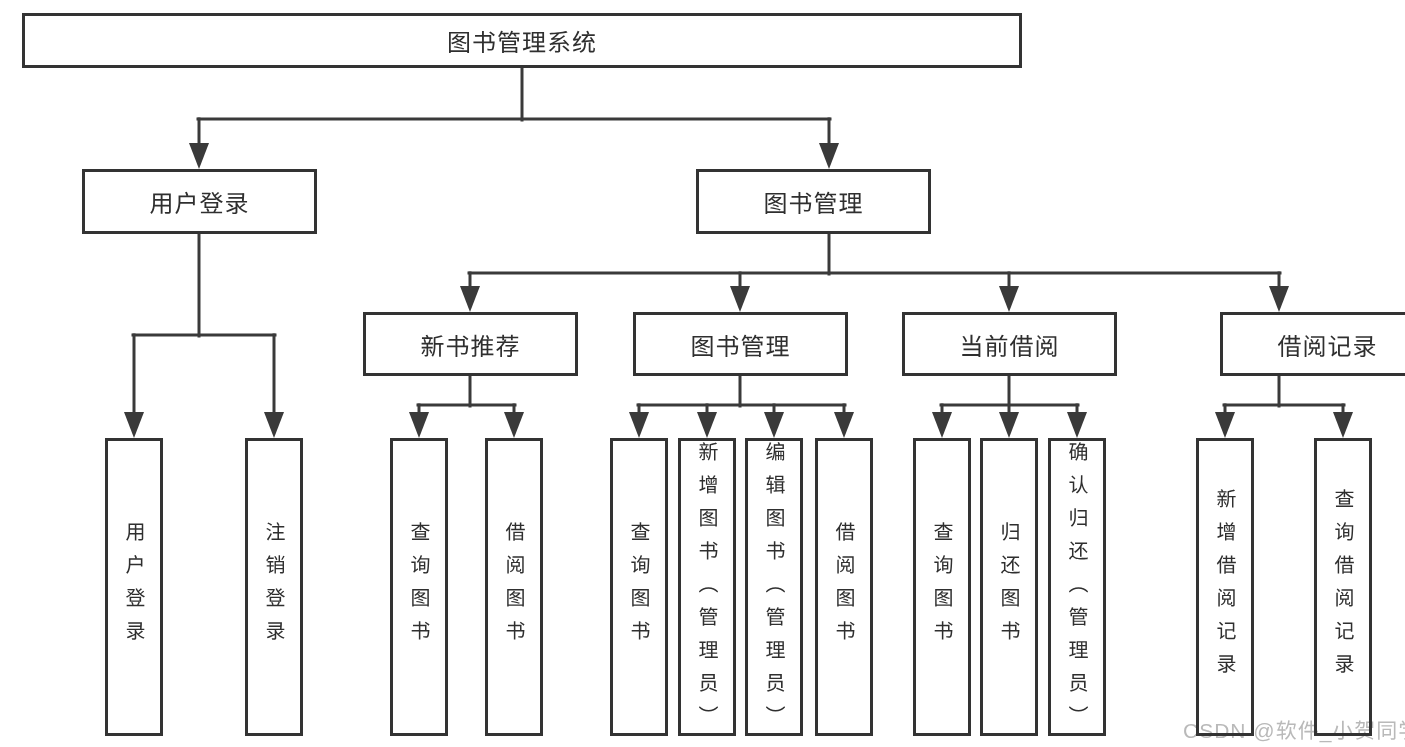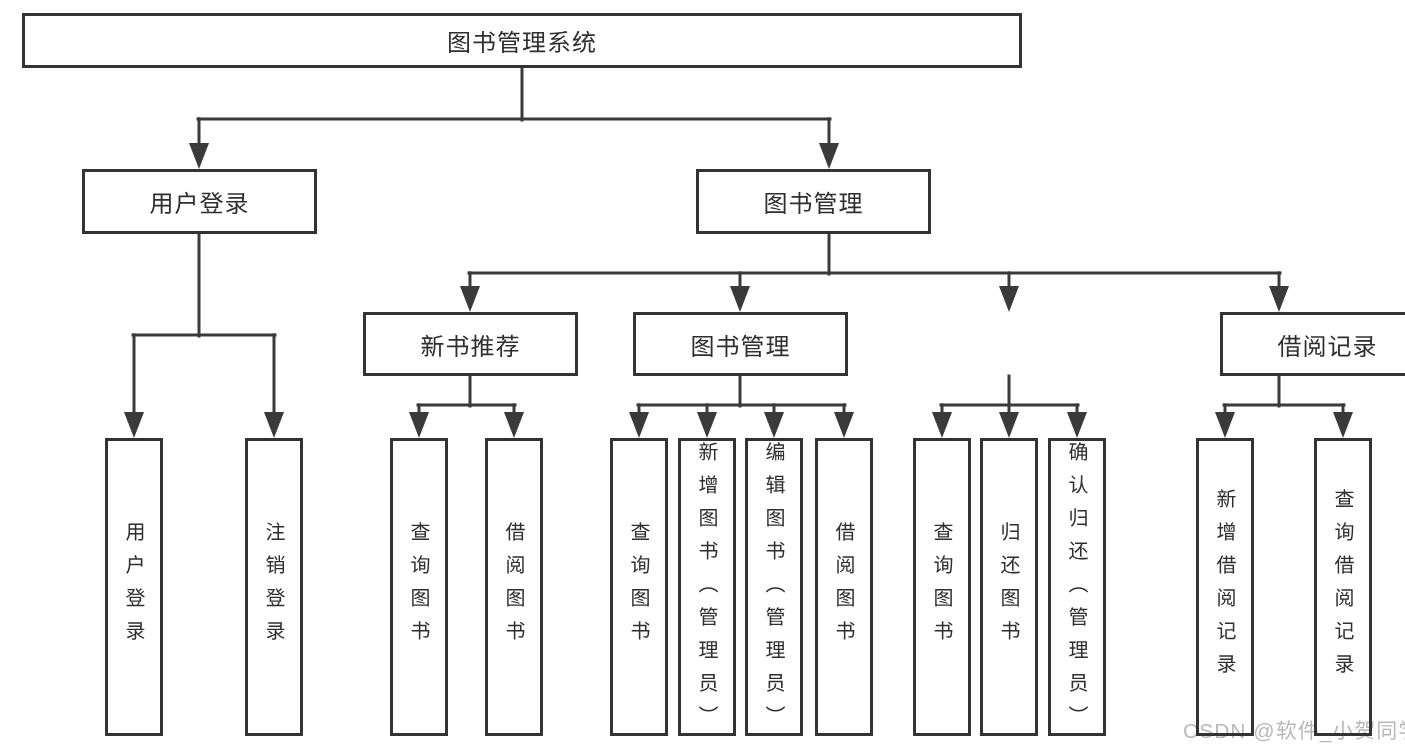--- a/index.html
+++ b/index.html
@@ -152,20 +152,23 @@
   <div class="node hbox lvl2" style="left:696px">
     <span>图书管理</span>
   </div>
 
   <div class="node hbox lvl3" style="left:363px">
     <span>新书推荐</span>
   </div>
   <div class="node hbox lvl3" style="left:633px">
     <span>图书管理</span>
   </div>
+  <div class="node hbox lvl3" style="left:902px">
+    <span>当前借阅</span>
+  </div>
   <div class="node hbox lvl3" style="left:1220px">
     <span>借阅记录</span>
   </div>
 
   <div class="node vbox" style="left:105px">
     <span>用户登录</span>
   </div>
   <div class="node vbox" style="left:245px">
     <span>注销登录</span>
   </div>

